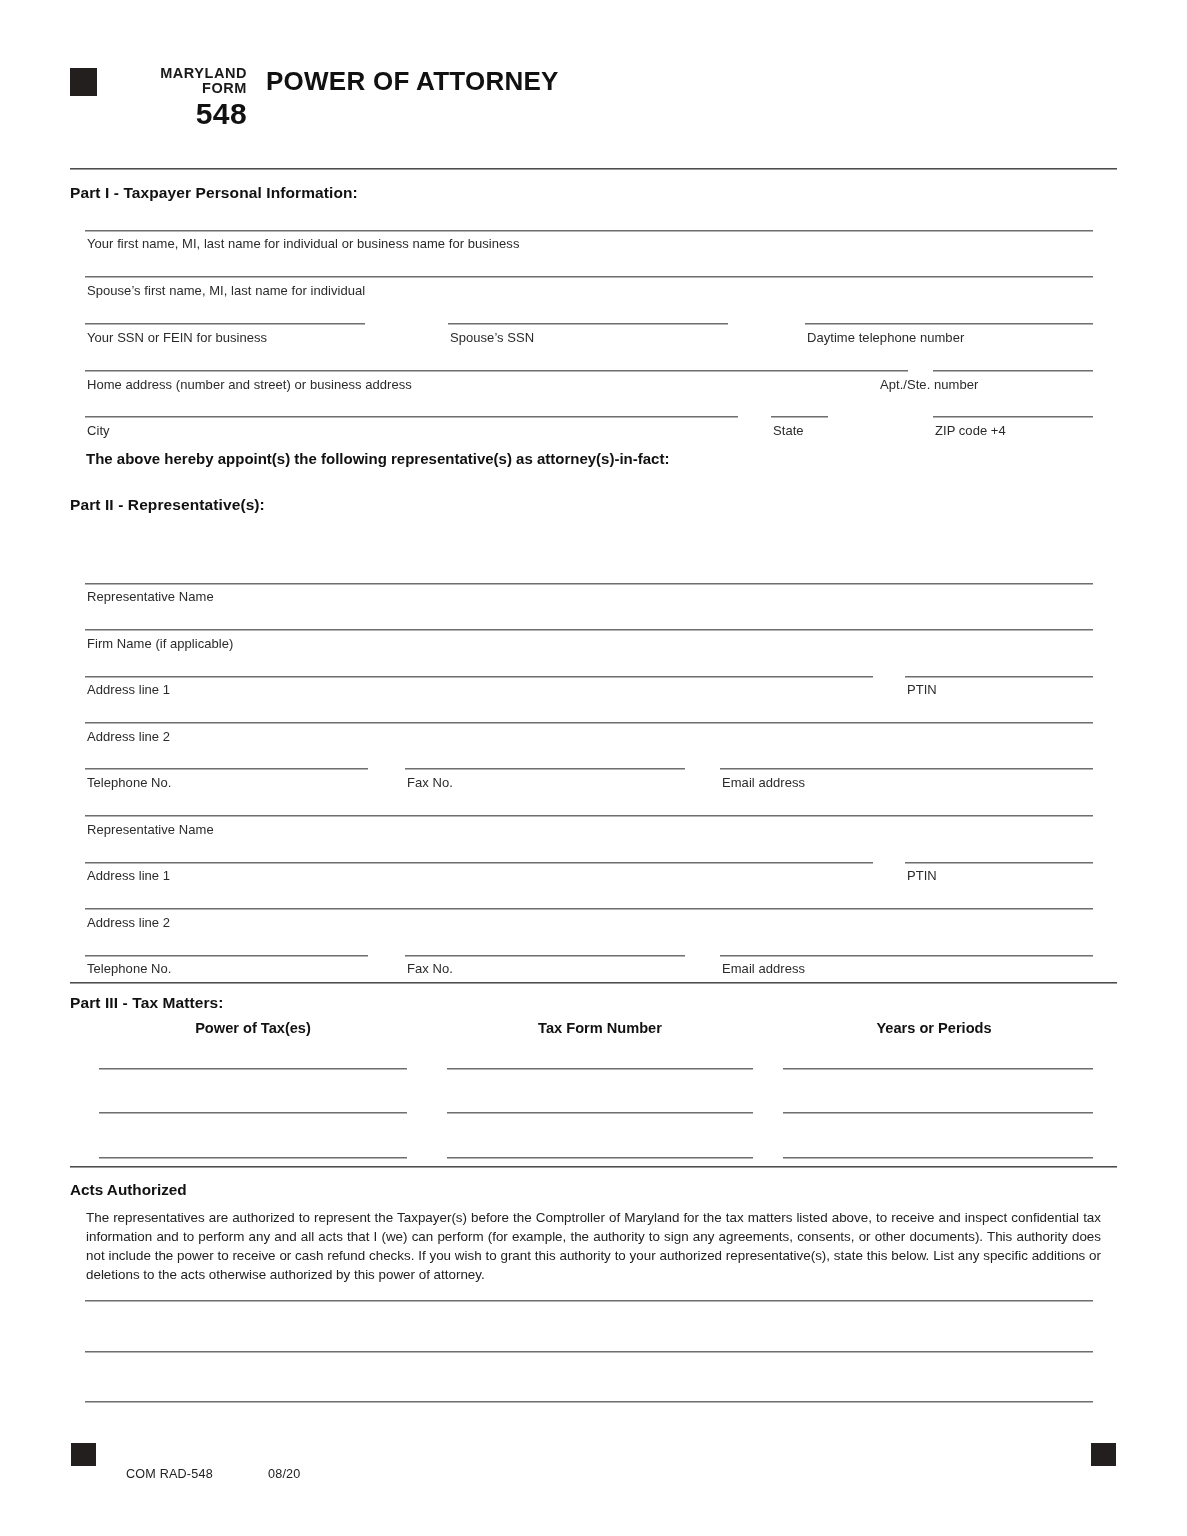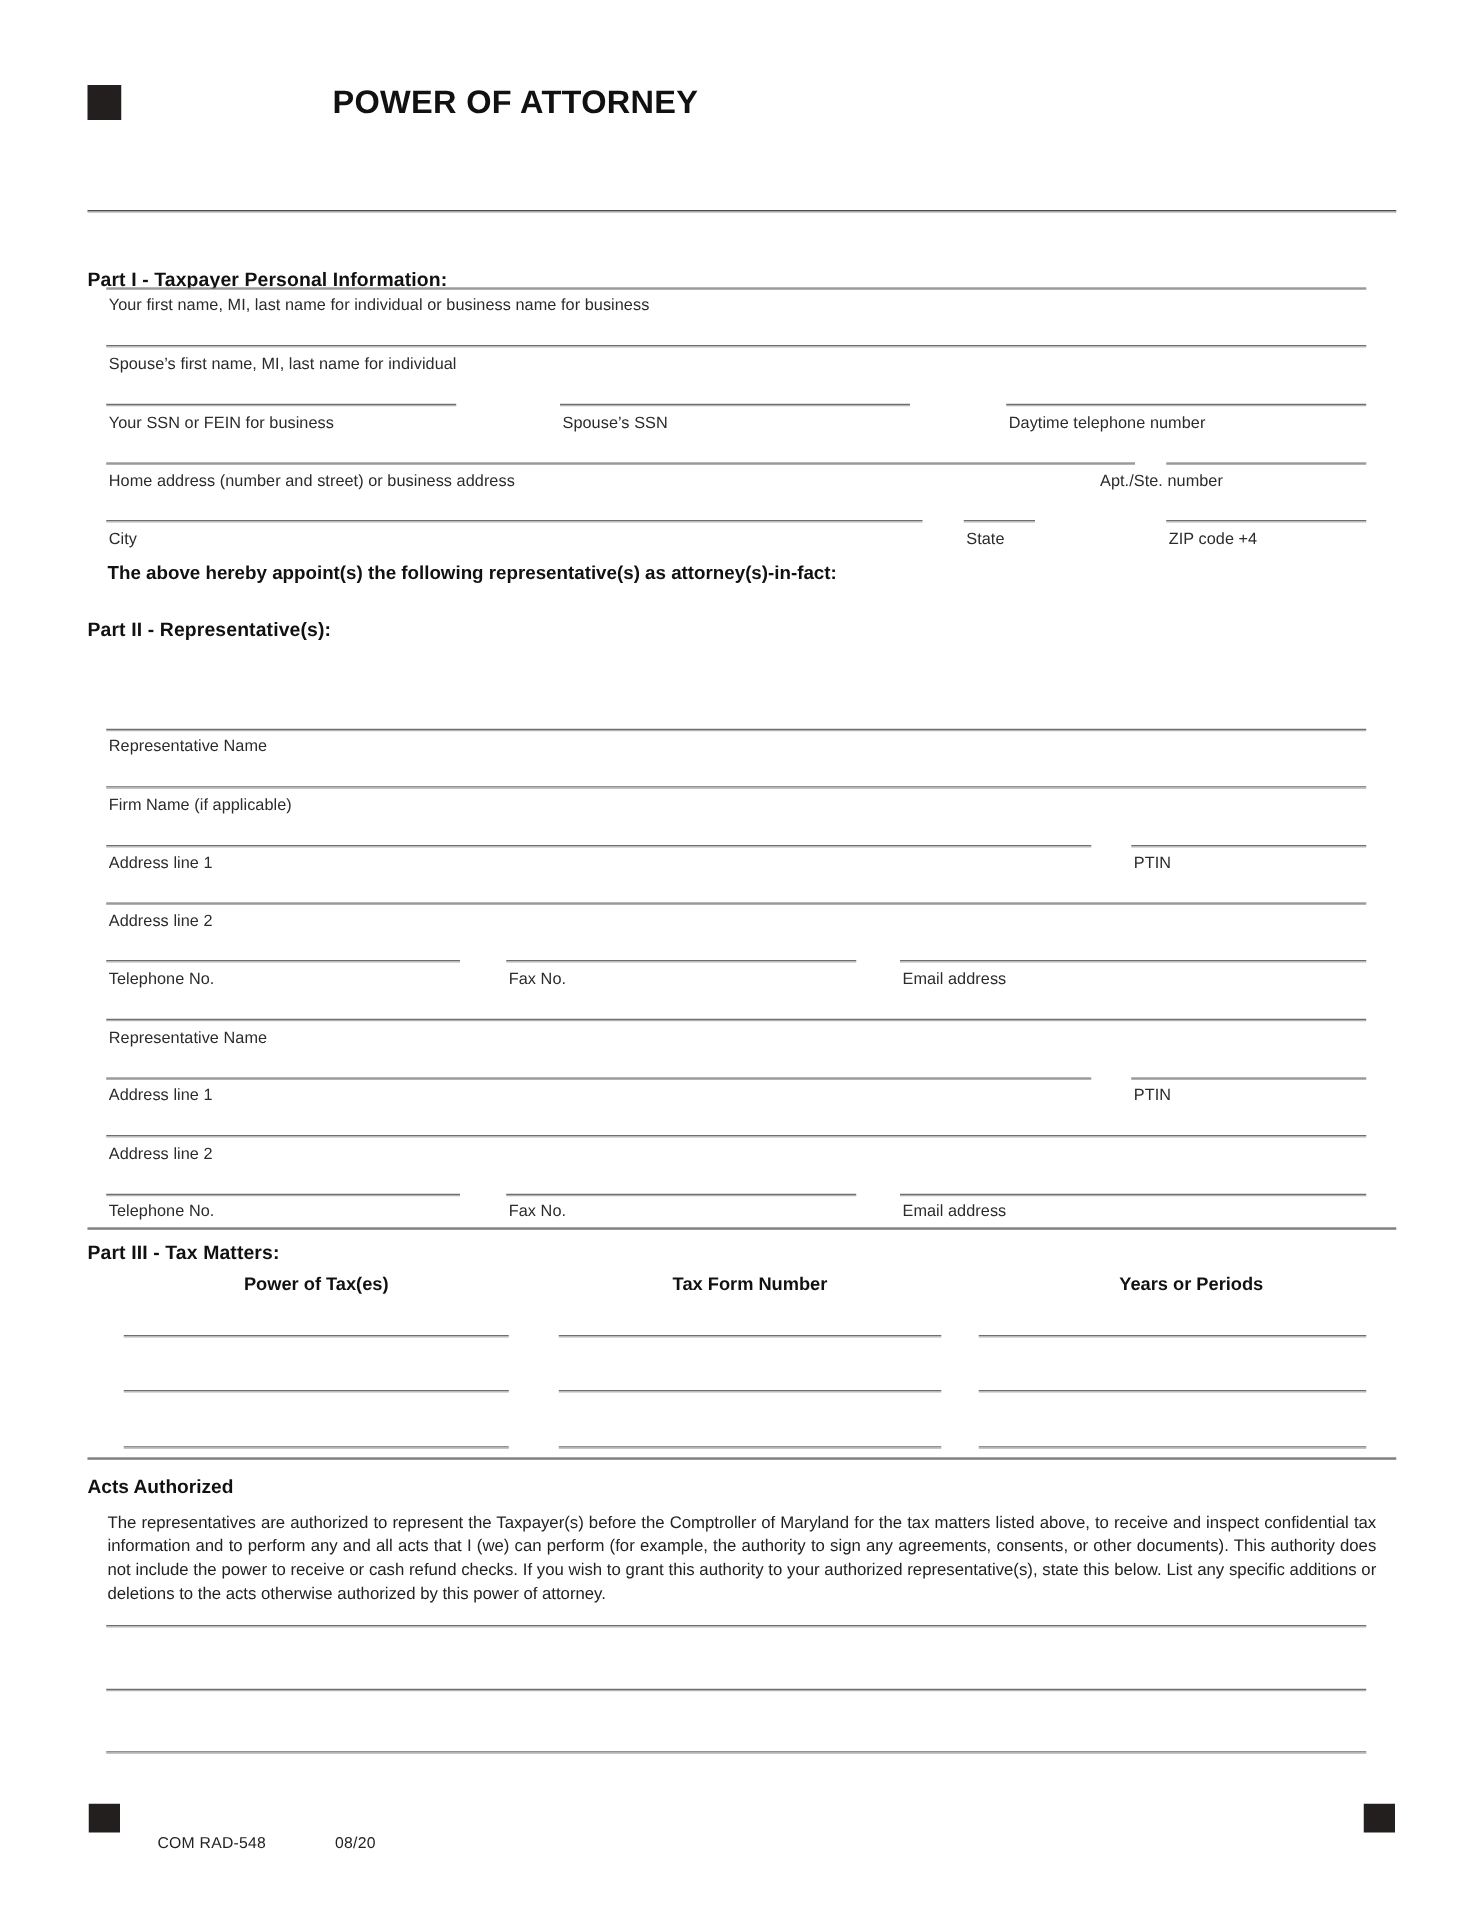--- a/index.html
+++ b/index.html
@@ -169,26 +169,31 @@
     white-space: nowrap;
   }
 </style>
 </head>
 <body>
 
 <div id="page">
 
   <div class="hdr-square"></div>
 
+  <div class="hdr-md-block">
+    <div class="hdr-md-line1">MARYLAND</div>
+    <div class="hdr-md-line2">FORM</div>
+    <div class="hdr-md-num">548</div>
+  </div>
 
   <div class="hdr-title">POWER OF ATTORNEY</div>
 
   <div class="rule-thick" style="top:168px;"></div>
 
-  <div class="sec-heading" style="top:184px;margin-top:32px;">Part I - Taxpayer Personal Information:</div>
+  <div class="sec-heading" style="top:184px;">Part I - Taxpayer Personal Information:</div>
 
   <div class="fline" style="left:85px; top:230px; width:1008px;"></div>
   <div class="flabel" style="left:87px; top:236px;">Your first name, MI, last name for individual or business name for business</div>
 
   <div class="fline" style="left:85px; top:276px; width:1008px;"></div>
   <div class="flabel" style="left:87px; top:283px;">Spouse’s first name, MI, last name for individual</div>
 
   <div class="fline" style="left:85px; top:323px; width:280px;"></div>
   <div class="flabel" style="left:87px; top:330px;">Your SSN or FEIN for business</div>
 
@@ -262,21 +267,21 @@
 
   <div class="fline" style="left:720px; top:955px; width:373px;"></div>
   <div class="flabel" style="left:722px; top:961px;">Email address</div>
 
   <div class="rule-thick" style="top:982px;"></div>
 
   <div class="sec-heading" style="top:994px;">Part III - Tax Matters:</div>
 
   <div class="col-head" style="left:99px; top:1020px; width:308px;">Power of Tax(es)</div>
   <div class="col-head" style="left:447px; top:1020px; width:306px;">Tax Form Number</div>
-  <div class="col-head" style="left:798px; top:1020px; width:310px;text-align:center;">Years or Periods</div>
+  <div class="col-head" style="left:779px; top:1020px; width:310px;text-align:center;">Years or Periods</div>
 
   <div class="fline" style="left:99px; top:1068px; width:308px;"></div>
   <div class="fline" style="left:447px; top:1068px; width:306px;"></div>
   <div class="fline" style="left:783px; top:1068px; width:310px;"></div>
 
   <div class="fline" style="left:99px; top:1112px; width:308px;"></div>
   <div class="fline" style="left:447px; top:1112px; width:306px;"></div>
   <div class="fline" style="left:783px; top:1112px; width:310px;"></div>
 
   <div class="fline" style="left:99px; top:1157px; width:308px;"></div>

